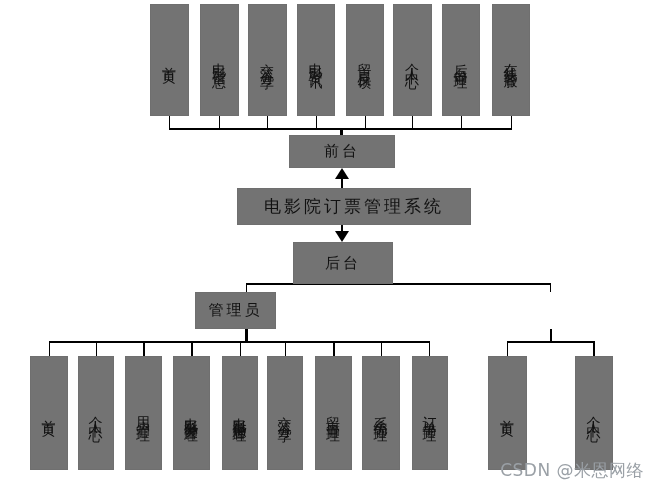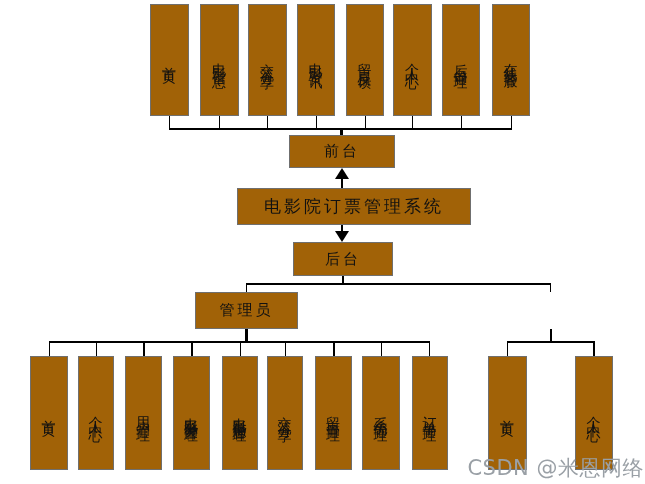--- a/index.html
+++ b/index.html
@@ -1,37 +1,37 @@
 <!DOCTYPE html>
 <html><head>
 <meta charset="utf-8">
 <style>
   html,body{margin:0;padding:0;background:#fff;}
   .canvas{
     position:relative;width:645px;height:484px;background:#ffffff;overflow:hidden;
     font-family:"DejaVu Sans","Liberation Sans",sans-serif;color:#111;
   }
   .box{
-    position:absolute;background:#a16207;border:1.5px solid #6f6f6f;
+    position:absolute;background:#737373;border:1.5px solid #6f6f6f;
     box-sizing:border-box;display:flex;align-items:center;justify-content:center;
     z-index:2;
   }
   .vtext{
     writing-mode:vertical-rl;text-orientation:upright;
     font-size:14px;line-height:1;letter-spacing:4px;color:#111;
   }
   .htext{font-size:15px;letter-spacing:3px;white-space:nowrap;color:#111;}
   .root .htext{font-size:17px;letter-spacing:3px;}
   .hl,.vl{position:absolute;background:#000;z-index:1;}
   .arrow{position:absolute;width:0;height:0;z-index:1;}
   .arrow.up{border-left:7px solid transparent;border-right:7px solid transparent;border-bottom:11px solid #000;}
   .arrow.down{border-left:7px solid transparent;border-right:7px solid transparent;border-top:11px solid #000;}
   .watermark{
     position:absolute;right:1px;bottom:2px;z-index:5;
-    font-size:21px;color:#9aa0a6;letter-spacing:0.5px;white-space:nowrap;
+    font-size:17px;color:#9aa0a6;letter-spacing:0.5px;white-space:nowrap;
   }
 </style>
 </head>
 <body>
 
 <div class="canvas">
 
   <div class="box" style="left:150px;top:4px;width:39px;height:112px">
       <span class="vtext">首页</span>
     </div>
@@ -75,30 +75,30 @@
   <div class="arrow up" style="left:334.5px;top:168px"></div>
   <div class="vl" style="left:340.5px;top:178px;width:2px;height:10px"></div>
 
   <div class="box root" style="left:237px;top:188px;width:234px;height:37px">
     <span class="htext">电影院订票管理系统</span>
   </div>
 
   <div class="vl" style="left:340.5px;top:225px;width:2px;height:9px"></div>
   <div class="arrow down" style="left:334.5px;top:231px"></div>
 
-  <div class="box" style="left:293px;top:242px;width:100px;height:34px">
+  <div class="box" style="left:293px;top:242px;width:100px;height:42px">
     <span class="htext">后台</span>
   </div>
 
   <div class="vl" style="left:342px;top:276px;width:2px;height:7px"></div>
   <div class="hl" style="left:245.5px;top:283px;width:305.5px;height:1.5px"></div>
   <div class="vl" style="left:245.5px;top:283px;width:1.5px;height:9px"></div>
   <div class="vl" style="left:549.5px;top:283px;width:1.5px;height:9px"></div>
 
-  <div class="box" style="left:195px;top:292px;width:103px;height:37px">
+  <div class="box" style="left:195px;top:292px;width:81px;height:37px">
     <span class="htext">管理员</span>
   </div>
 
   <div class="vl" style="left:245px;top:329px;width:3px;height:13px"></div>
   <div class="hl" style="left:48.5px;top:341px;width:381px;height:1.5px"></div>
   <div class="vl" style="left:48.5px;top:341px;width:1.5px;height:15px"></div>
   <div class="vl" style="left:95.5px;top:341px;width:1.5px;height:15px"></div>
   <div class="vl" style="left:143px;top:341px;width:1.5px;height:15px"></div>
   <div class="vl" style="left:191px;top:341px;width:1.5px;height:15px"></div>
   <div class="vl" style="left:239.5px;top:341px;width:1.5px;height:15px"></div>

